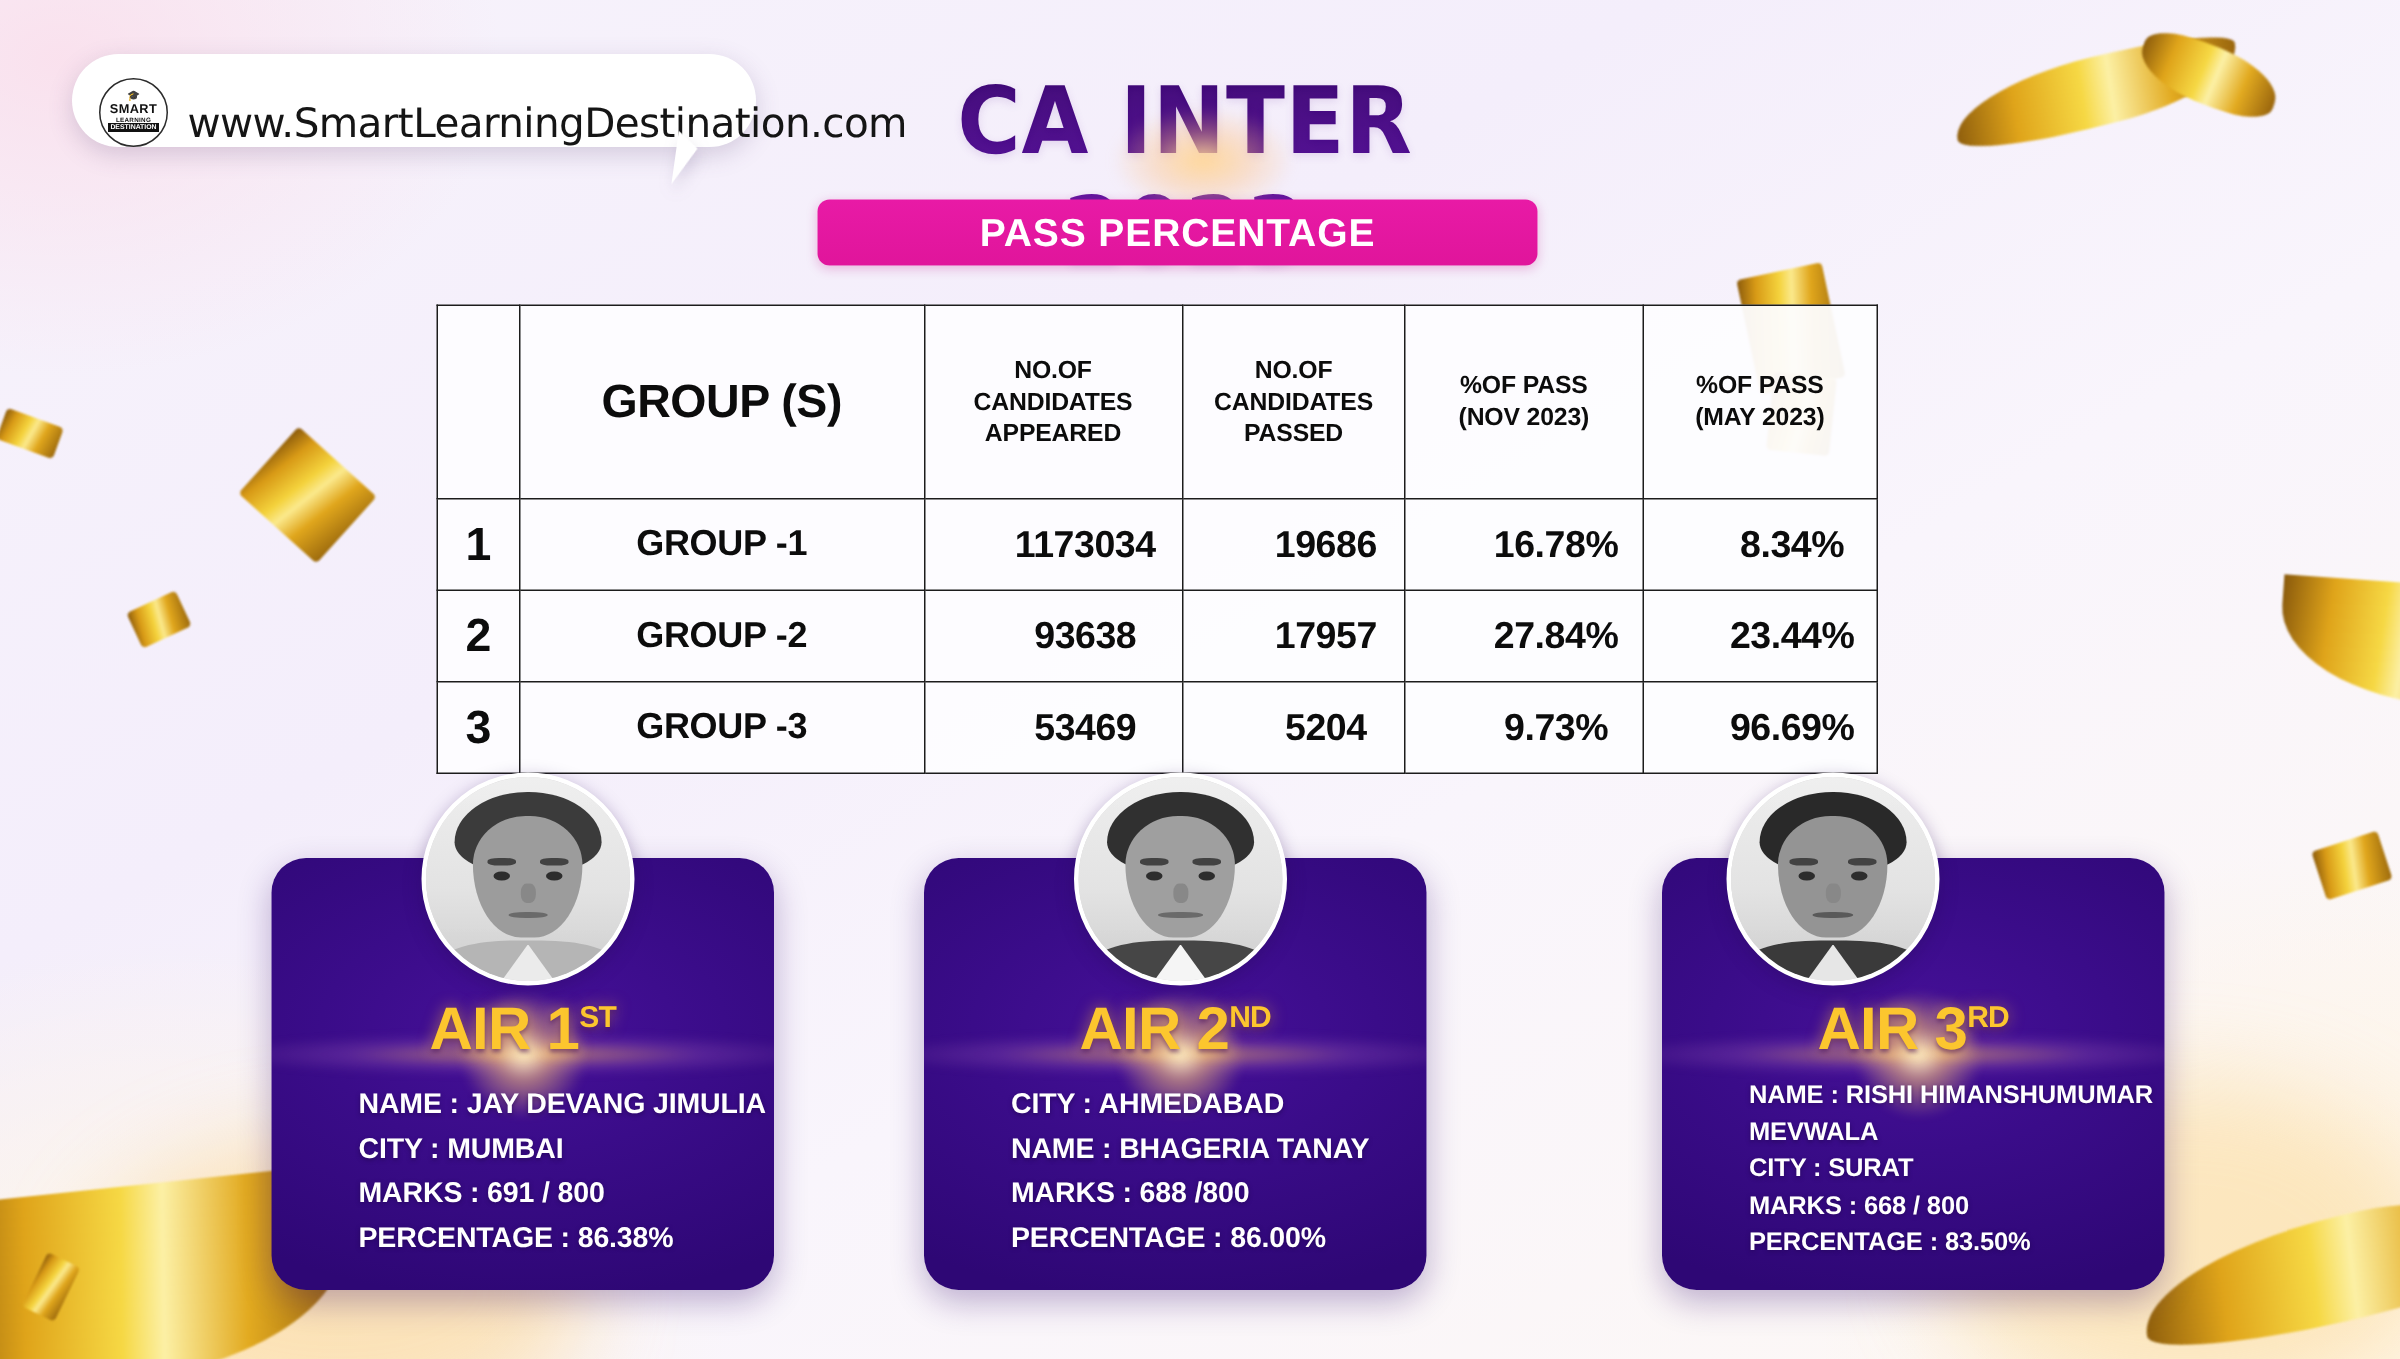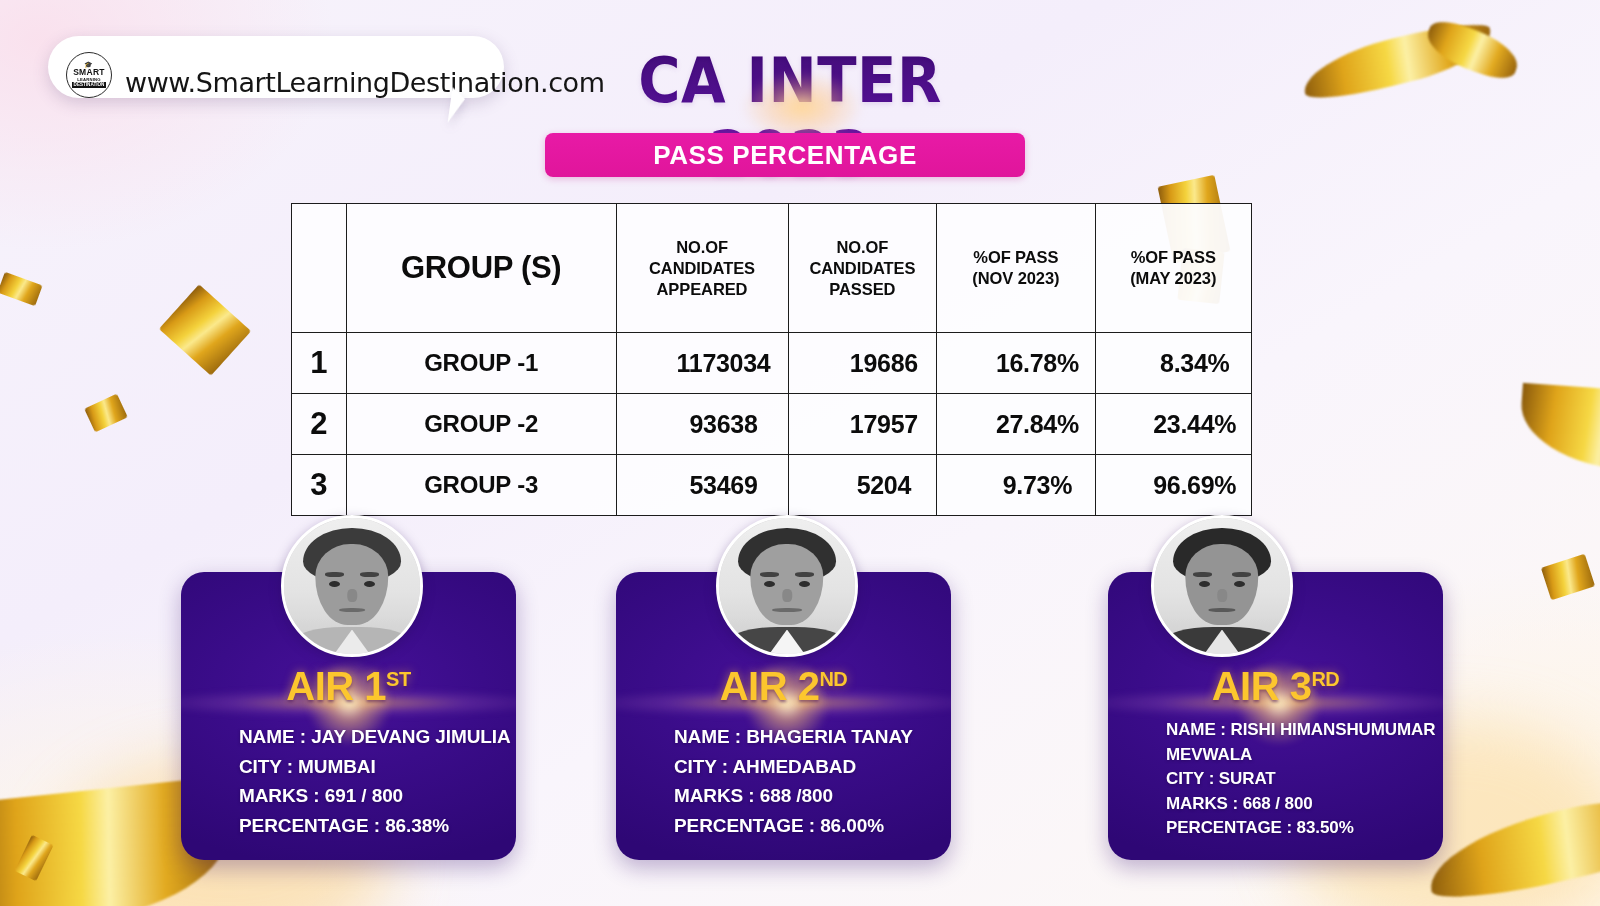--- a/index.html
+++ b/index.html
@@ -277,22 +277,22 @@
     </div>
   </div>
 
   <div class="card" style="left:616px;top:572px;">
     <div class="streak"></div>
     <div class="flare" style="left:128px;top:88px;"></div>
     <div class="air">
       <span>AIR 2</span><sup>ND</sup>
     </div>
     <div class="info">
+      <div>CITY : AHMEDABAD</div>
       <div>NAME : BHAGERIA TANAY</div>
-      <div>CITY : AHMEDABAD</div>
       <div>MARKS : 688 /800</div>
       <div>PERCENTAGE : 86.00%</div>
     </div>
   </div>
   <div class="avatar" style="left:716px;top:515px;">
     <div class="face">
       <div class="f-bg"></div>
       <div class="f-hair" style="background:#35343a;"></div>
       <div class="f-skin" style="background:#a09c9b;"></div>
       <div class="f-brow" style="left:30%;"></div>

